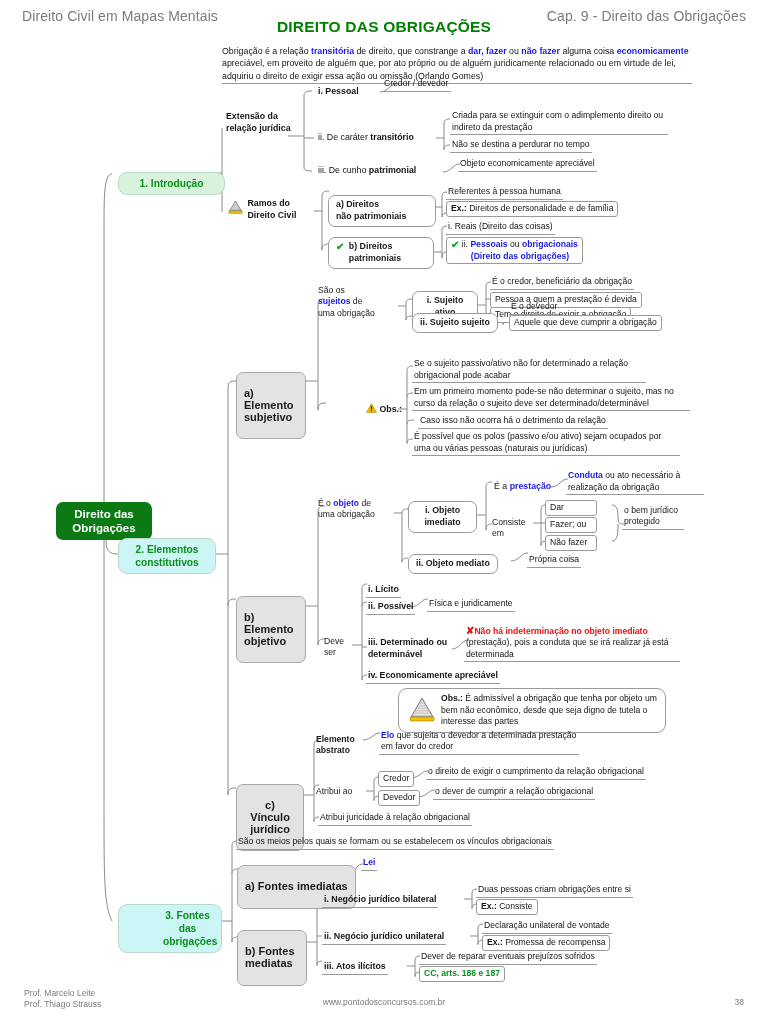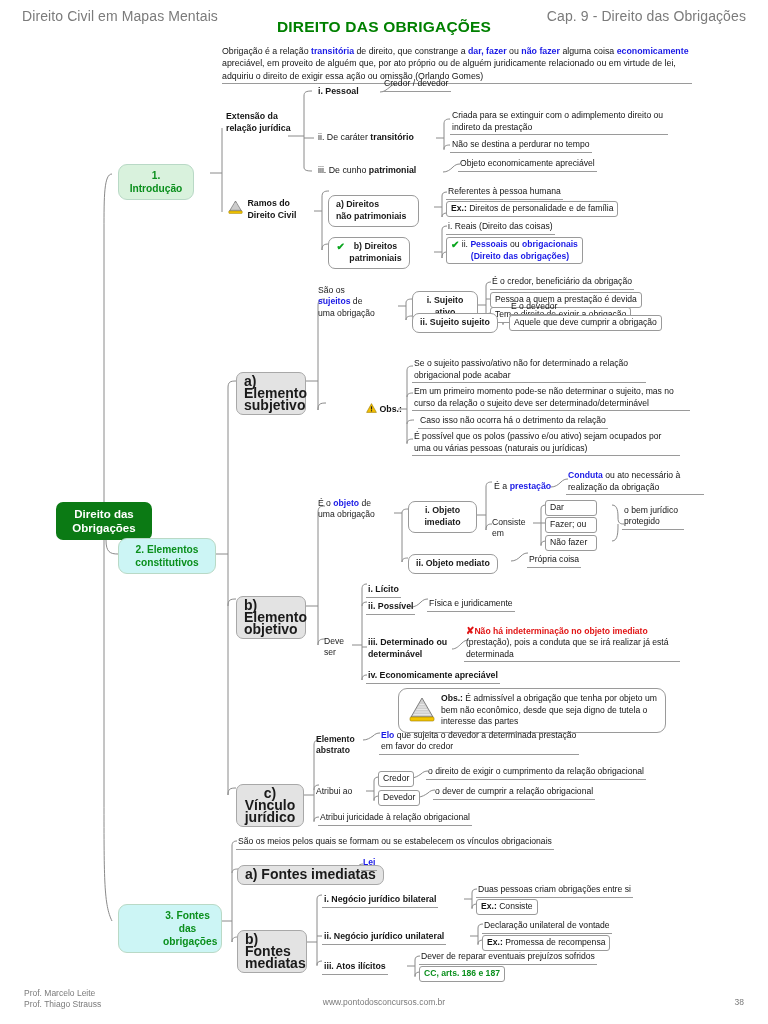--- a/index.html
+++ b/index.html
@@ -61,23 +61,23 @@
     white-space: nowrap;
   }
   .bleaf.wrap { white-space: normal; }
 
   
   .gnode {
     position: absolute;
     background: #e3e3e3;
     border: 1px solid #a8a8a8;
     border-radius: 7px;
-    font-size: 14px; font-weight: bold; color: #1a1a1a;
+    font-size: 11px; font-weight: bold; color: #1a1a1a;
     line-height: 11.8px;
-    padding: 3px 7px;
+    padding: 15px 7px;
     text-align: center;
     white-space: nowrap;
   }
 
   
   .wnode {
     position: absolute;
     background: #fff;
     border: 1px solid #9a9a9a;
     border-radius: 7px;
@@ -313,21 +313,21 @@
 
   <div class="intro" style="left:222px; top:45px;">
     <span>Obrigação é a relação </span><span class="blue">transitória</span><span> de direito, que constrange a </span><span class="blue">dar, fazer</span><span> ou </span><span class="blue">não fazer</span><span> alguma coisa </span><span class="blue">economicamente</span><span> apreciável, em proveito de alguém que, por ato próprio ou de alguém juridicamente relacionado ou em virtude de lei, adquiriu o direito de exigir essa ação ou omissão (Orlando Gomes)</span>
   </div>
 
   <div class="root" style="left:56px; top:502px; width:96px;">
     <span style="white-space:pre-line;">Direito das
 Obrigações</span>
   </div>
 
-  <div class="ch green" style="left:118px; top:164px; width:76px;">
+  <div class="ch green" style="left:118px; top:172px; width:107px;">
     <span style="white-space:pre-line;">1. Introdução</span>
   </div>
   <div class="ch cyan" style="left:118px; top:538px; width:98px;">
     <span style="white-space:pre-line;">2. Elementos
 constitutivos</span>
   </div>
   <div class="ch cyan" style="left:118px; top:904px; width:104px;padding-left:44px;">
     <span style="white-space:pre-line;">3. Fontes das
 obrigações</span>
   </div>
@@ -366,32 +366,32 @@
       <svg width="15" height="14" viewBox="0 0 15 14">
         <polygon points="7.5,1 13.5,11 1.5,11" fill="#bfbfbf" stroke="#555" stroke-width=".6"></polygon>
         <path d="M3.5 8 H11.5 M4.6 6 H10.4 M5.7 4 H9.3" stroke="#fff" stroke-width=".5" opacity=".8"></path>
         <rect x="0.8" y="11" width="13.4" height="2.4" rx=".6" fill="#f2c400" stroke="#9a7a00" stroke-width=".5"></rect>
       </svg>
     </span>
     <span style="white-space:pre-line; display:inline-block; vertical-align:middle; margin-left:2px;">Ramos do
 Direito Civil</span>
   </div>
 
-  <div class="wnode" style="left:328px; top:195px; width:91px; text-align:left;">
+  <div class="wnode" style="left:328px; top:195px; width:108px; text-align:left;">
     <span style="white-space:pre-line;">a) Direitos
 não patrimoniais</span>
   </div>
   <div class="leaf" style="left:446px; top:186px;">
     <span>Referentes à pessoa humana</span>
   </div>
   <div class="bleaf" style="left:446px; top:201px;">
     <span class="b">Ex.:</span><span> Direitos de personalidade e de família</span>
   </div>
 
-  <div class="wnode" style="left:328px; top:237px; width:82px; text-align:center;">
+  <div class="wnode" style="left:328px; top:237px; width:106px; text-align:left;">
     <span class="chk">✔</span>
     <span style="white-space:pre-line; display:inline-block; vertical-align:top; margin-left:2px;">b) Direitos
 patrimoniais</span>
   </div>
   <div class="leaf" style="left:446px; top:221px;">
     <span>i. Reais (Direito das coisas)</span>
   </div>
   <div class="bleaf" style="left:446px; top:237px;">
     <span class="chk">✔</span>
     <span style="display:inline-block; vertical-align:top;">

